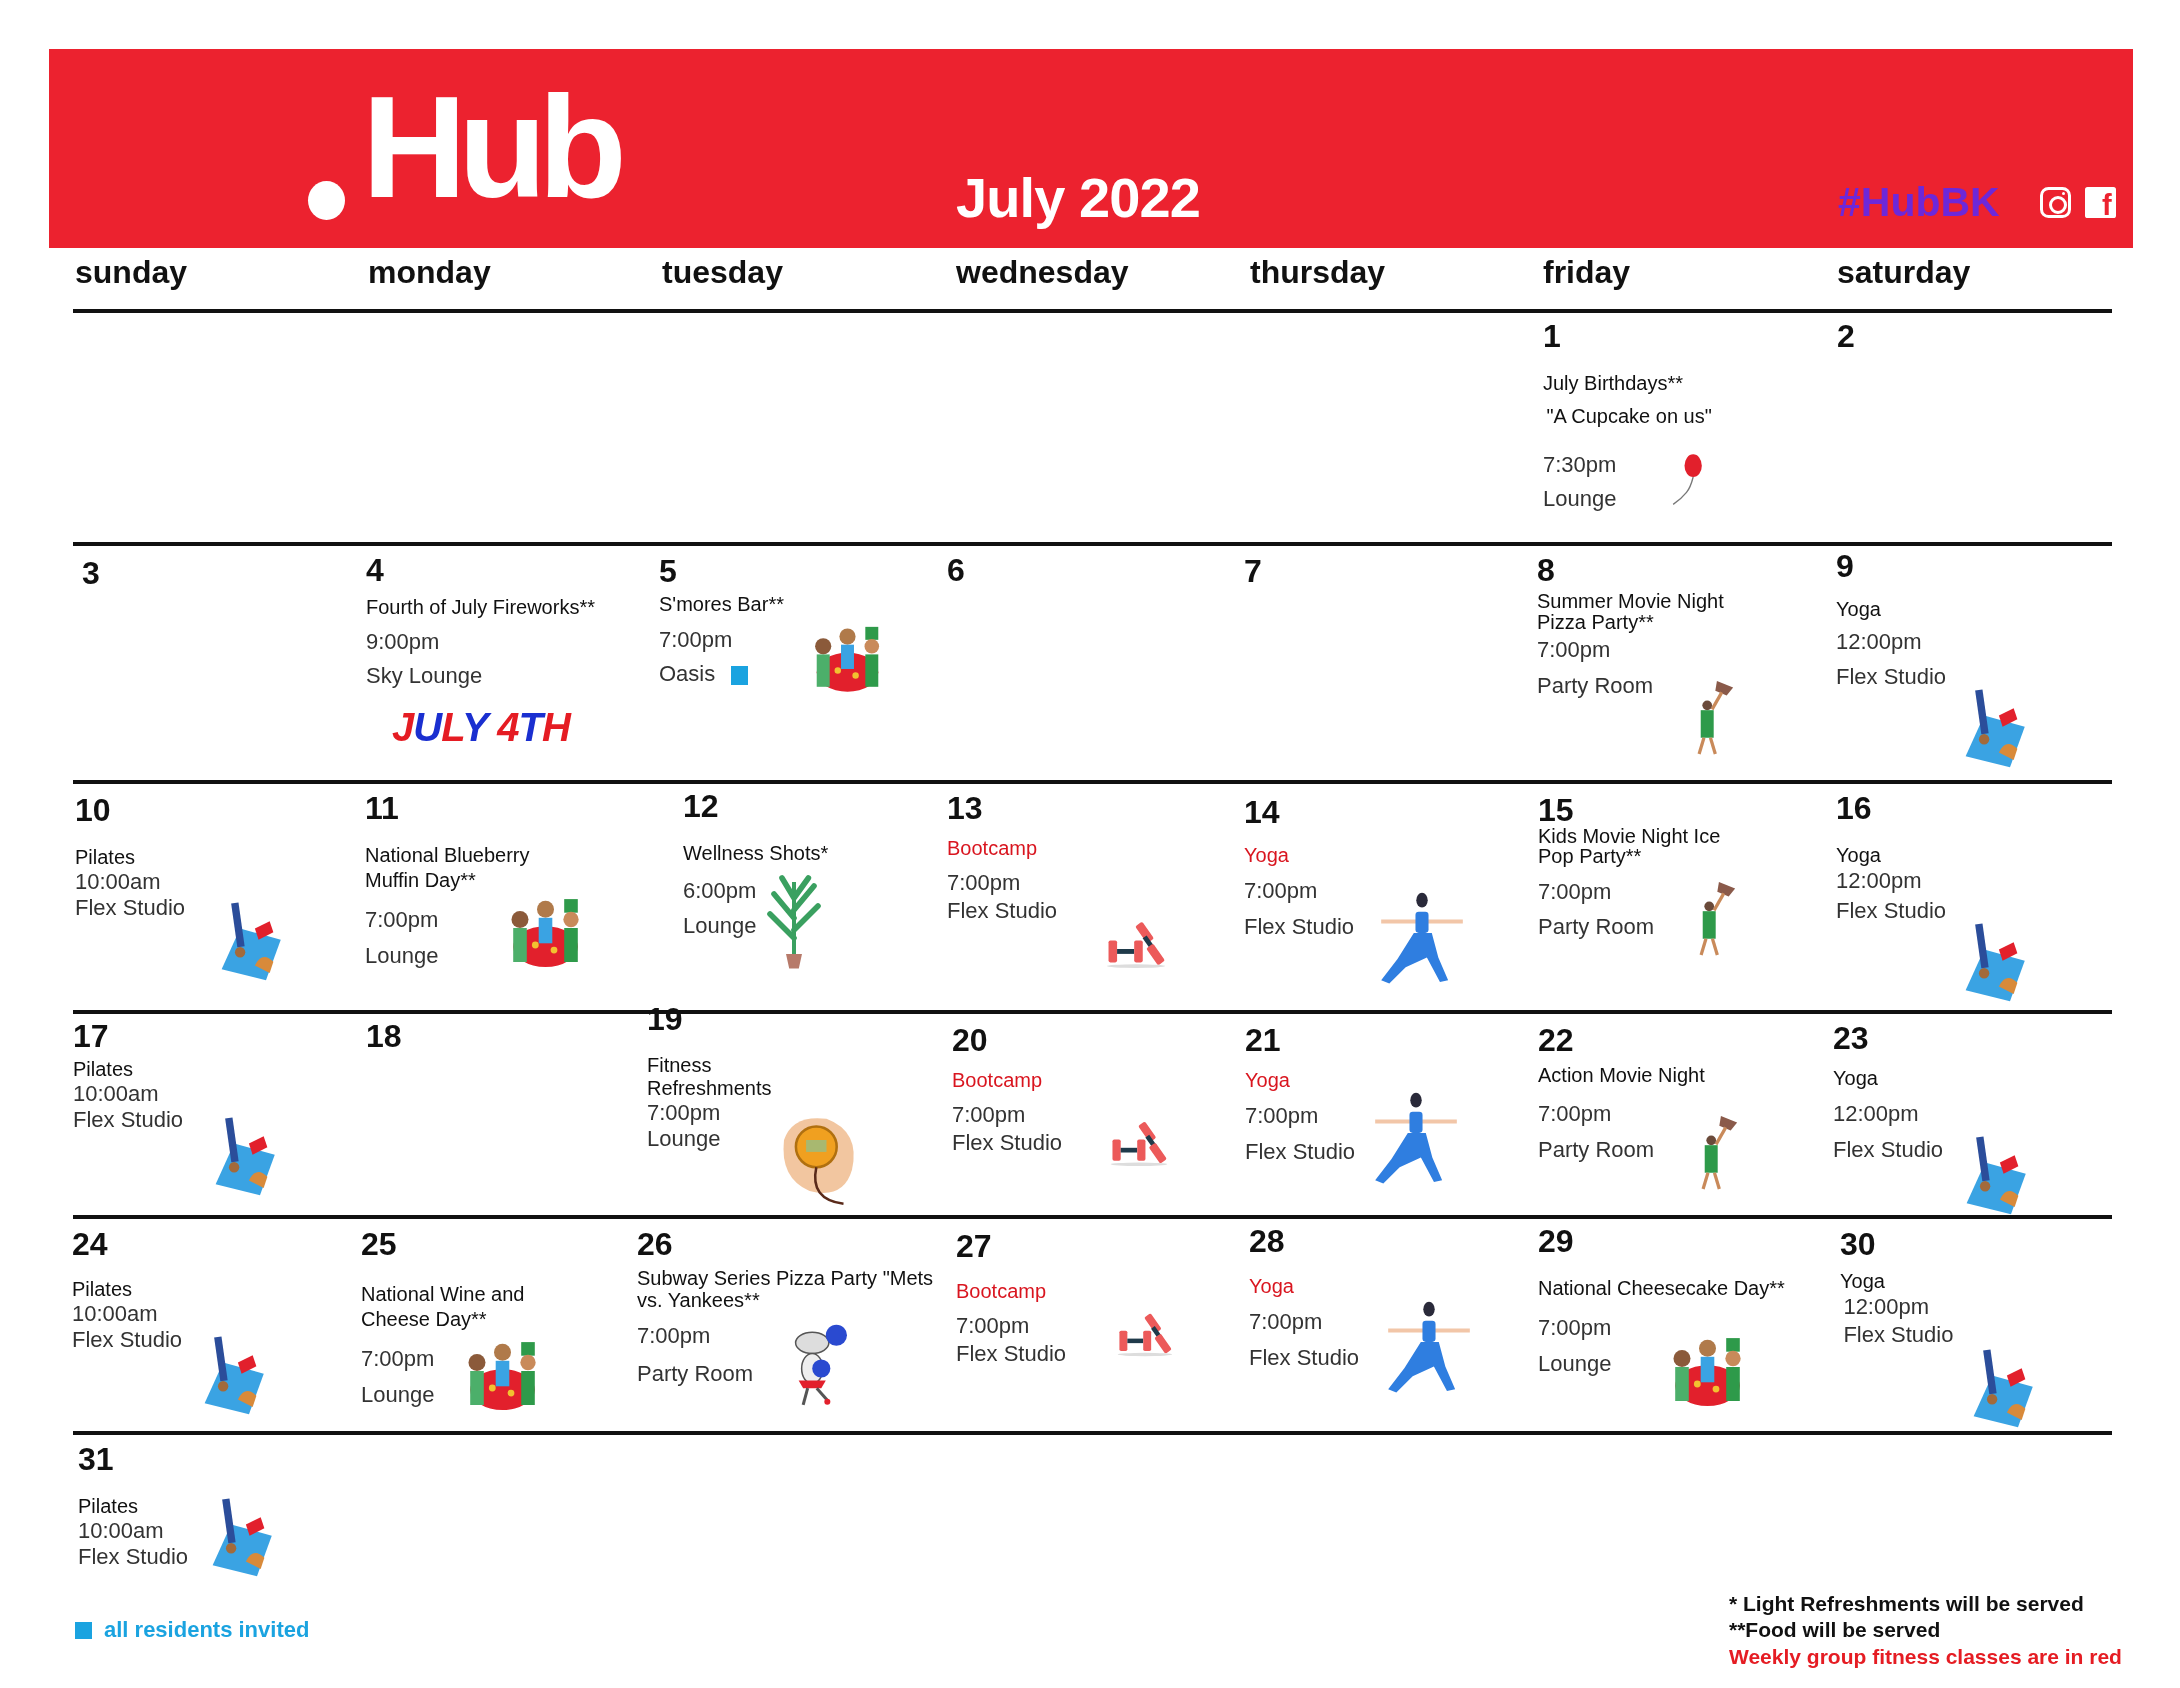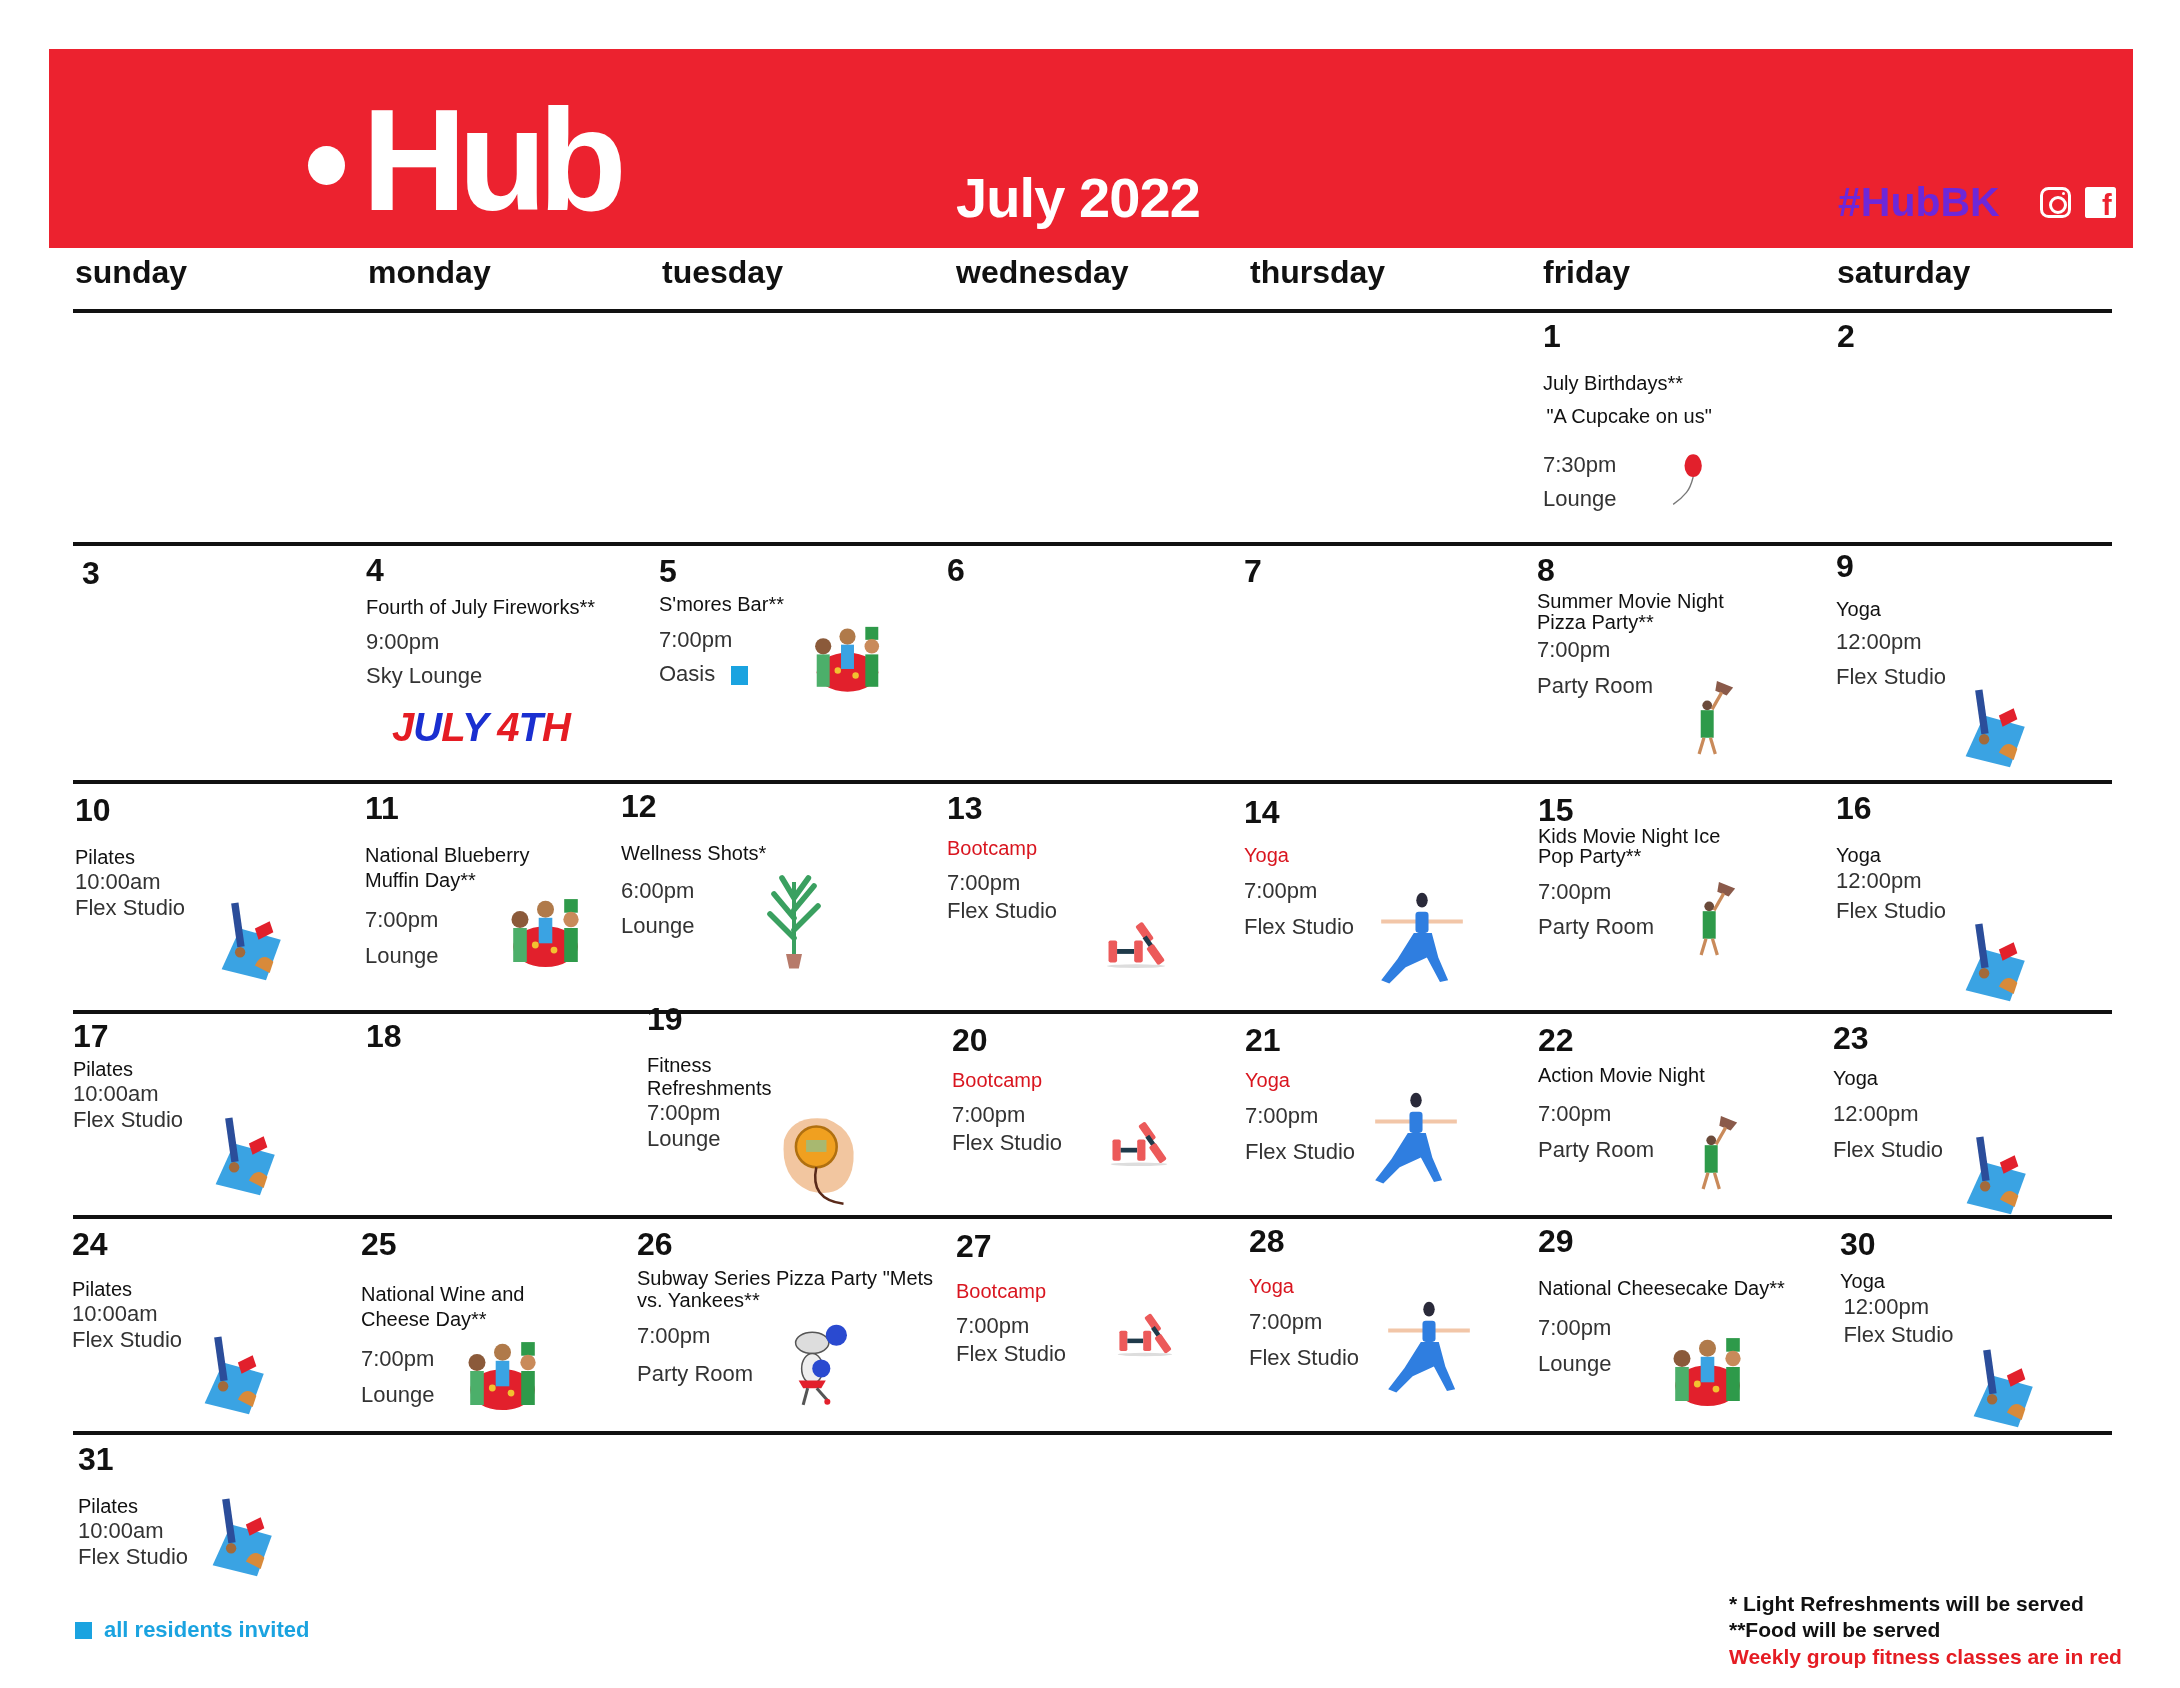--- a/index.html
+++ b/index.html
@@ -1,20 +1,20 @@
 <!DOCTYPE html>
 <html style="font-size:13.6px"><head>
 <meta charset="utf-8">
 <style>
   * { box-sizing: border-box; margin: 0; padding: 0; }
   html, body { width: 2181px; height: 1688px; background: #ffffff; overflow: hidden; }
   body { position: relative; font-family: "Liberation Sans", "DejaVu Sans", sans-serif; color: #111; }
 
   .banner { position: absolute; left: 49px; top: 49px; width: 2084px; height: 199px; background: #ec222f; }
-  .logo { position: absolute; left: 308px; top: 101px; height: 119px; display: flex; align-items: center; color: #fff; }
+  .logo { position: absolute; left: 308px; top: 101px; height: 119px; display: flex; align-items: flex-end; color: #fff; }
   .logo-dot { width: 37px; height: 39px; border-radius: 50%; background: #fff; margin-right: 17px; margin-top: 10.2px; }
   .logo-text { font-family: "Liberation Sans", sans-serif; font-weight: 700; font-size: 145px; letter-spacing: -8.5px; line-height: 1; }
   .month-title { position: absolute; left: 956px; top: 165px; font-size: 56px; font-weight: 700; color: #fff; letter-spacing: -0.9px; }
   .hashtag { position: absolute; left: 1838px; top: 179px; font-size: 41px; font-weight: 700; color: #6d28d9; }
   .social { position: absolute; top: 187px; width: 31px; height: 31px; }
   .ig { left: 2040px; border: 3.4px solid #fff; border-radius: 8.5px; }
   .ig::before { content: ""; position: absolute; left: 6px; top: 6px; width: 12px; height: 12px; border: 3.4px solid #fff; border-radius: 50%; }
   .ig::after { content: ""; position: absolute; right: 2.6px; top: 1.7px; width: 3.4px; height: 3.4px; background: #fff; border-radius: 50%; }
   .fb { left: 2085px; background: #fff; border-radius: 2.6px; color: #ec222f; font-weight: 700; font-size: 29px; text-align: right; padding-right: 4.3px; line-height: 36px; overflow: hidden; }
 
@@ -214,21 +214,21 @@
 <div class="cell" style="left:365px; top:792px">
   <div class="daynum">11</div>
   <div class="ev-title" style="margin-top:19px; width:204px; line-height:1.25">National Blueberry Muffin Day**</div>
   <div class="ev-meta" style="margin-top:10.2px">7:00pm</div>
   <div class="ev-meta" style="margin-top:1.7px">Lounge</div>
 </div>
 <svg class="art" style="left:503px; top:894px" width="85" height="85" viewBox="0 0 100 100">
     <use href="#art-party"></use>
   </svg>
 
-<div class="cell" style="left:621px; top:790px">
+<div class="cell" style="left:683px; top:790px">
   <div class="daynum">12</div>
   <div class="ev-title" style="margin-top:19px">Wellness Shots*</div>
   <div class="ev-meta" style="margin-top:8.5px">6:00pm</div>
   <div class="ev-meta" style="margin-top:1.7px">Lounge</div>
 </div>
 <svg class="art" style="left:762px; top:873px" width="64" height="98" viewBox="0 0 80 120">
     <use href="#art-plant"></use>
   </svg>
 
 <div class="cell" style="left:947px; top:792px">

